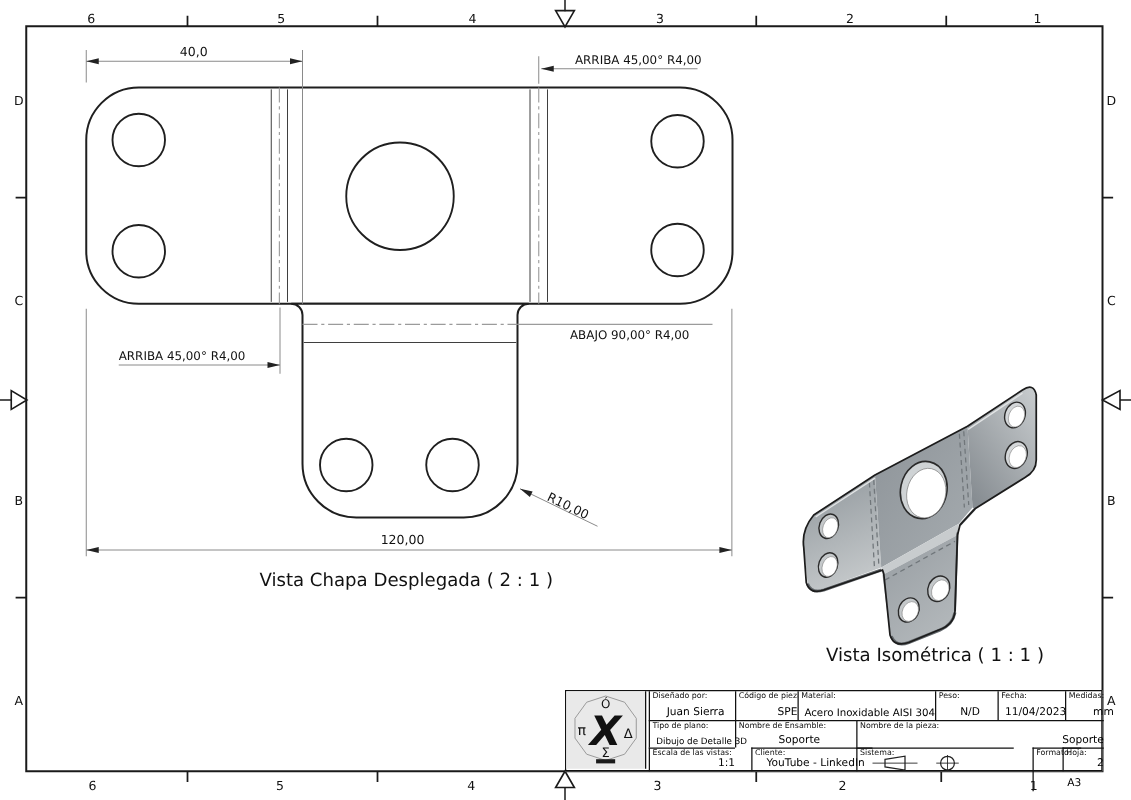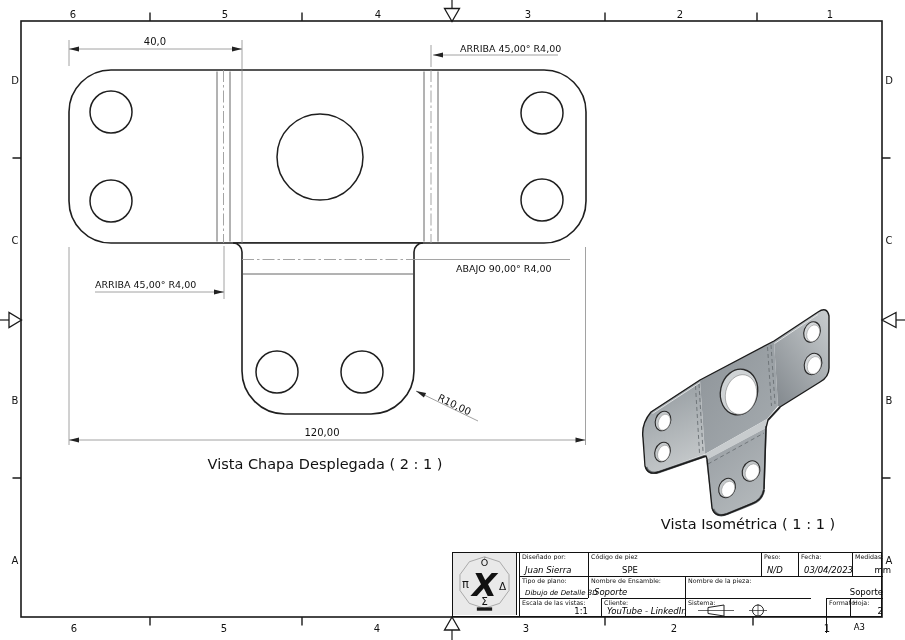--- a/index.html
+++ b/index.html
@@ -10,21 +10,21 @@
   .dimtxt{font-size:10px;}
   .notetxt{font-size:9.5px;}
   .cap{font-size:14.5px;}
   
   .tb{position:absolute;left:452px;top:552px;width:430px;height:65px;
       border:1.5px solid #111;background:#fff;box-sizing:border-box;font-size:9px;}
   .tb .cell{position:absolute;box-sizing:border-box;border-left:1px solid #111;border-top:1px solid #111;}
   .tb .cell.nt{border-top:none;}
   .tb .lbl{position:absolute;top:0;left:2px;right:0;font-size:6.3px;color:#111;white-space:nowrap;overflow:hidden;}
   .tb .val{position:absolute;bottom:1px;left:0;right:0;text-align:right;font-size:8.5px;color:#000;white-space:nowrap;}
-  .tb .val.left{text-align:left;padding-left:5px;font-style:italic;}
+  .tb .val.left{text-align:center;padding-left:5px;}
   .tb .val.sm{font-size:7px;}
   .tb-logo{position:absolute;left:0;top:0;width:63px;height:62px;background:#e9e9e9;border-right:1px solid #111;}
 </style>
 </head>
 <body>
 
 <div class="sheet">
 
 <svg width="905" height="640" viewBox="0 0 905 640">
 
@@ -234,27 +234,31 @@
   </div>
 
   <div class="cell nt" style="left:66px;top:0;width:69px;height:23px">
     <div class="lbl">Diseñado por:</div>
     <div class="val left">Juan Sierra</div>
   </div>
   <div class="cell nt" style="left:135px;top:0;width:50px;height:23px">
     <div class="lbl">Código de pieza:</div>
     <div class="val">SPE</div>
   </div>
-  <div class="cell nt" style="left:308px;top:0;width:50px;height:23px">
+  <div class="cell nt" style="left:185px;top:0;width:110px;height:23px">
+    <div class="lbl">Material:</div>
+    <div class="val" style="font-size:8.2px">Acero Inoxidable AISI 304</div>
+  </div>
+  <div class="cell nt" style="left:295px;top:0;width:50px;height:23px">
     <div class="lbl">Peso:</div>
     <div class="val left">N/D</div>
   </div>
   <div class="cell nt" style="left:345px;top:0;width:54px;height:23px">
     <div class="lbl">Fecha:</div>
-    <div class="val left">03/04/2023</div>
+    <div class="val left">11/04/2023</div>
   </div>
   <div class="cell nt" style="left:399px;top:0;width:39px;height:23px">
     <div class="lbl">Medidas:</div>
     <div class="val">mm</div>
   </div>
 
   <div class="cell" style="left:66px;top:23px;width:69px;height:22px">
     <div class="lbl">Tipo de plano:</div>
     <div class="val left sm">Dibujo de Detalle 3D</div>
   </div>

